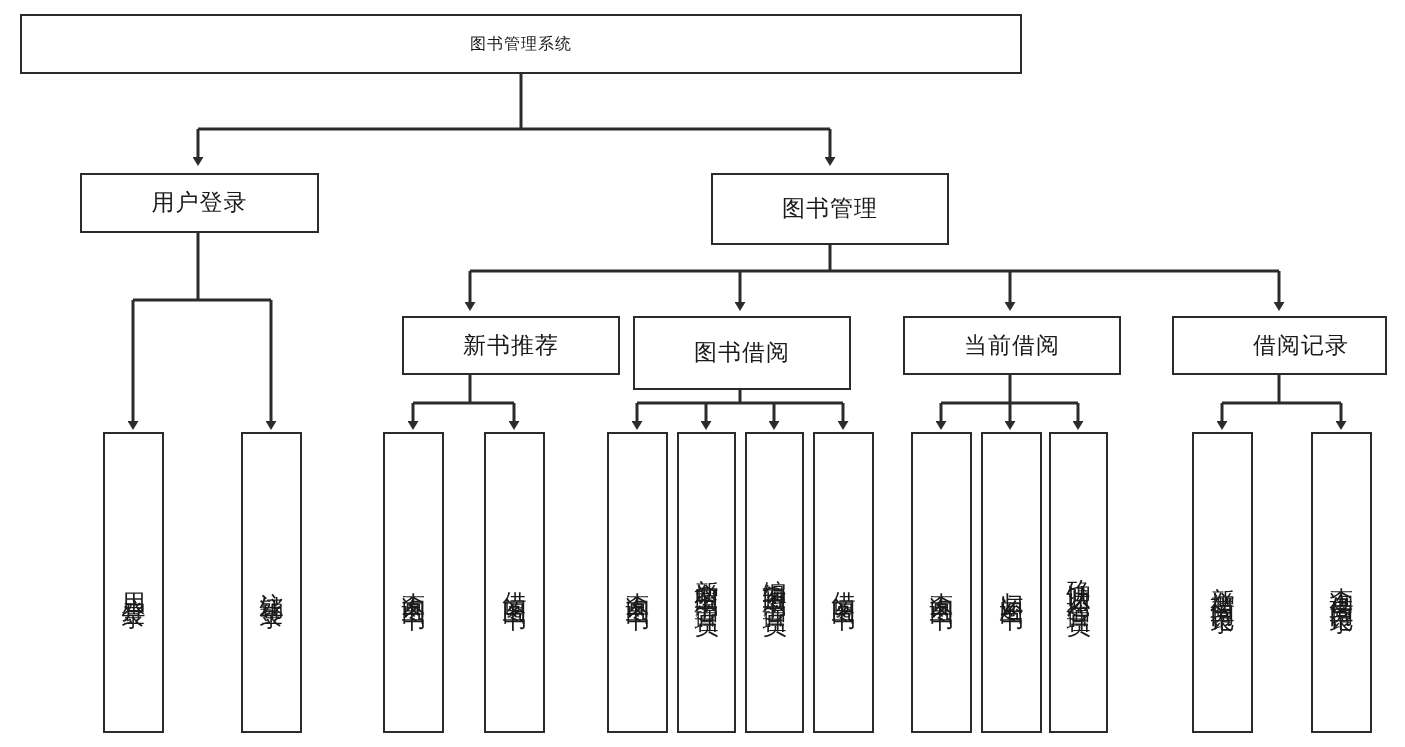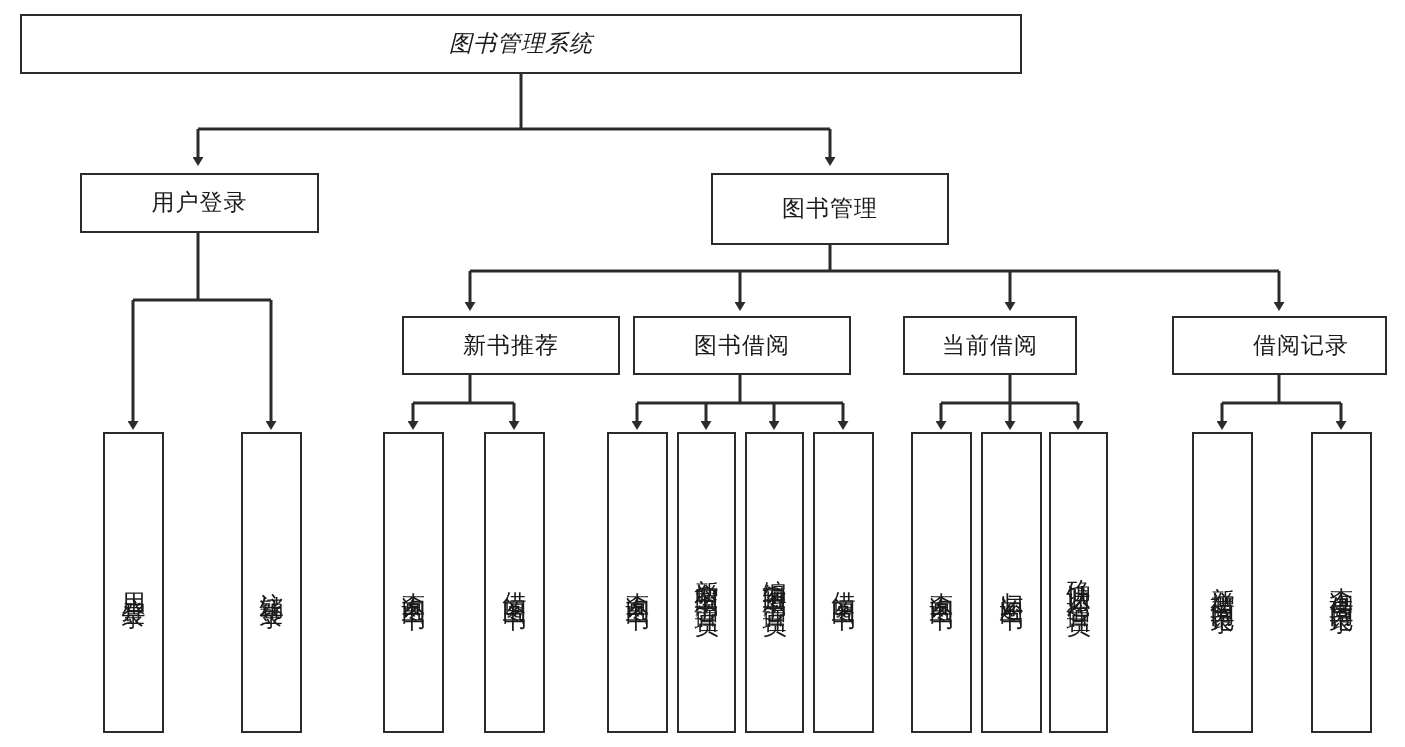--- a/index.html
+++ b/index.html
@@ -41,23 +41,22 @@
     line-height: 1.18;
     text-align: center;
     white-space: nowrap;
   }
   
   .h-node .node-label {
     font-size: 23px;
     letter-spacing: 1px;
   }
   .root-node .node-label {
-    font-size: 23px;
+    font-size: 16px;
     letter-spacing: 1px;
-    font-style: italic;
   }
   
   .v-node {
     align-items: center;
     justify-content: center;
   }
   .v-node .node-label {
     writing-mode: vertical-rl;
     text-orientation: upright;
     font-size: 24px;
@@ -140,24 +139,24 @@
   <div class="node h-node" style="left:80px; top:173px; width:239px; height:60px;">
     <span class="node-label">用户登录</span>
   </div>
   <div class="node h-node" style="left:711px; top:173px; width:238px; height:72px;">
     <span class="node-label">图书管理</span>
   </div>
 
   <div class="node h-node" style="left:362px; top:316px; width:218px; height:59px;margin-left:40px;">
     <span class="node-label">新书推荐</span>
   </div>
-  <div class="node h-node" style="left:633px; top:316px; width:218px; height:59px;">
+  <div class="node h-node" style="left:633px; top:316px; width:218px; height:74px;">
     <span class="node-label">图书借阅</span>
   </div>
-  <div class="node h-node" style="left:903px; top:316px; width:174px; height:59px;">
+  <div class="node h-node" style="left:903px; top:316px; width:218px; height:59px;">
     <span class="node-label">当前借阅</span>
   </div>
   <div class="node h-node" style="left:1172px; top:316px; width:215px; height:59px;padding-left:43px;">
     <span class="node-label">借阅记录</span>
   </div>
 
   <div class="node v-node" style="left:103px; top:432px; width:61px; height:301px;">
     <span class="node-label">用户登录</span>
   </div>
   <div class="node v-node" style="left:241px; top:432px; width:61px; height:301px;">

